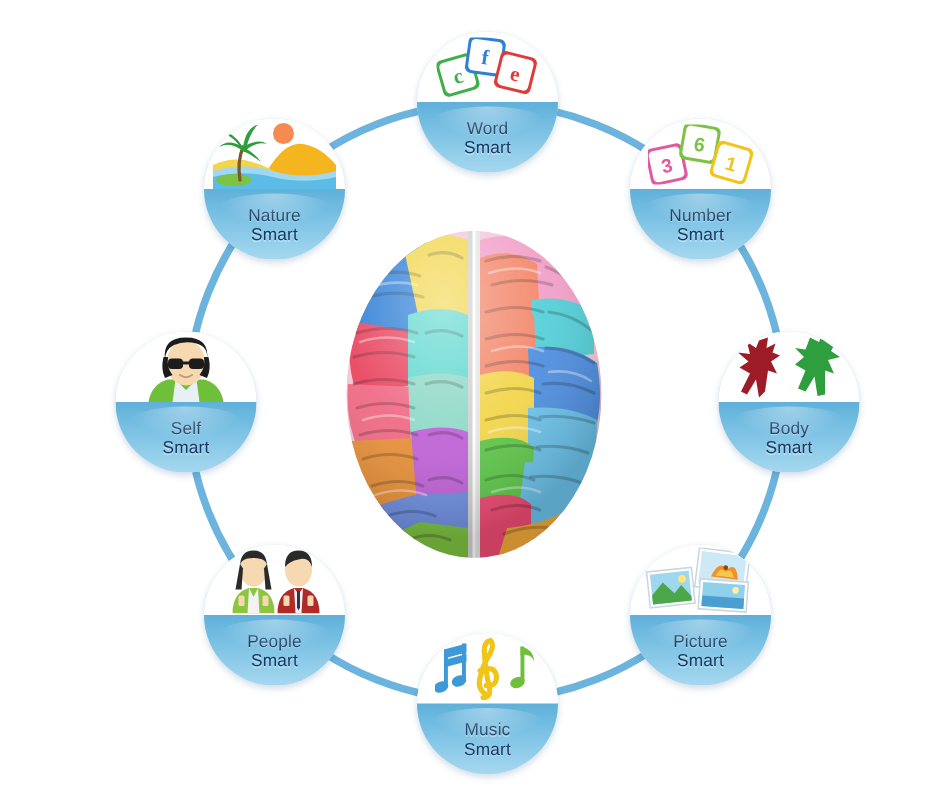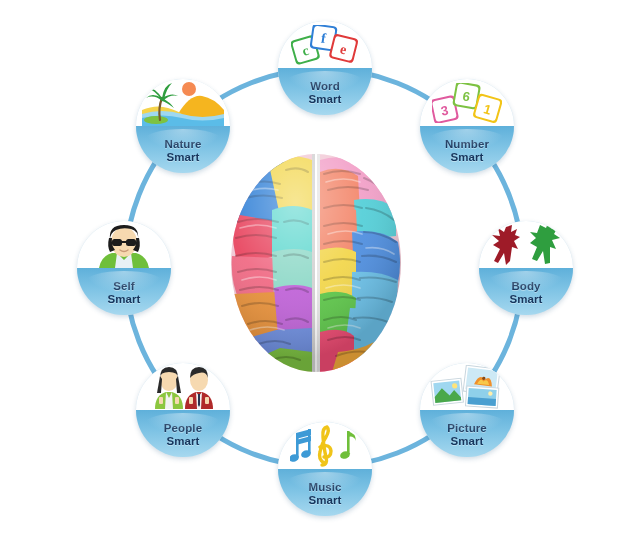--- a/index.html
+++ b/index.html
@@ -63,21 +63,21 @@
     background: linear-gradient(180deg, #5fb0da 0%, #7cc2e4 42%, #a6d8ef 100%);
     display: flex;
     flex-direction: column;
     align-items: center;
     justify-content: center;
     padding-top: 2px;
   }
   .node-label {
     color: #17365d;
     font-size: 11.5px;
-    font-weight: bold;
+    font-weight: normal;
     line-height: 13px;
     text-align: right;
     letter-spacing: 0.1px;
     text-shadow: 0 1px 0 rgba(255,255,255,0.35);
     white-space: nowrap;
   }
   .node-gloss {
     position: absolute;
     left: 8px; top: 50px;
     width: 78px; height: 22px;

